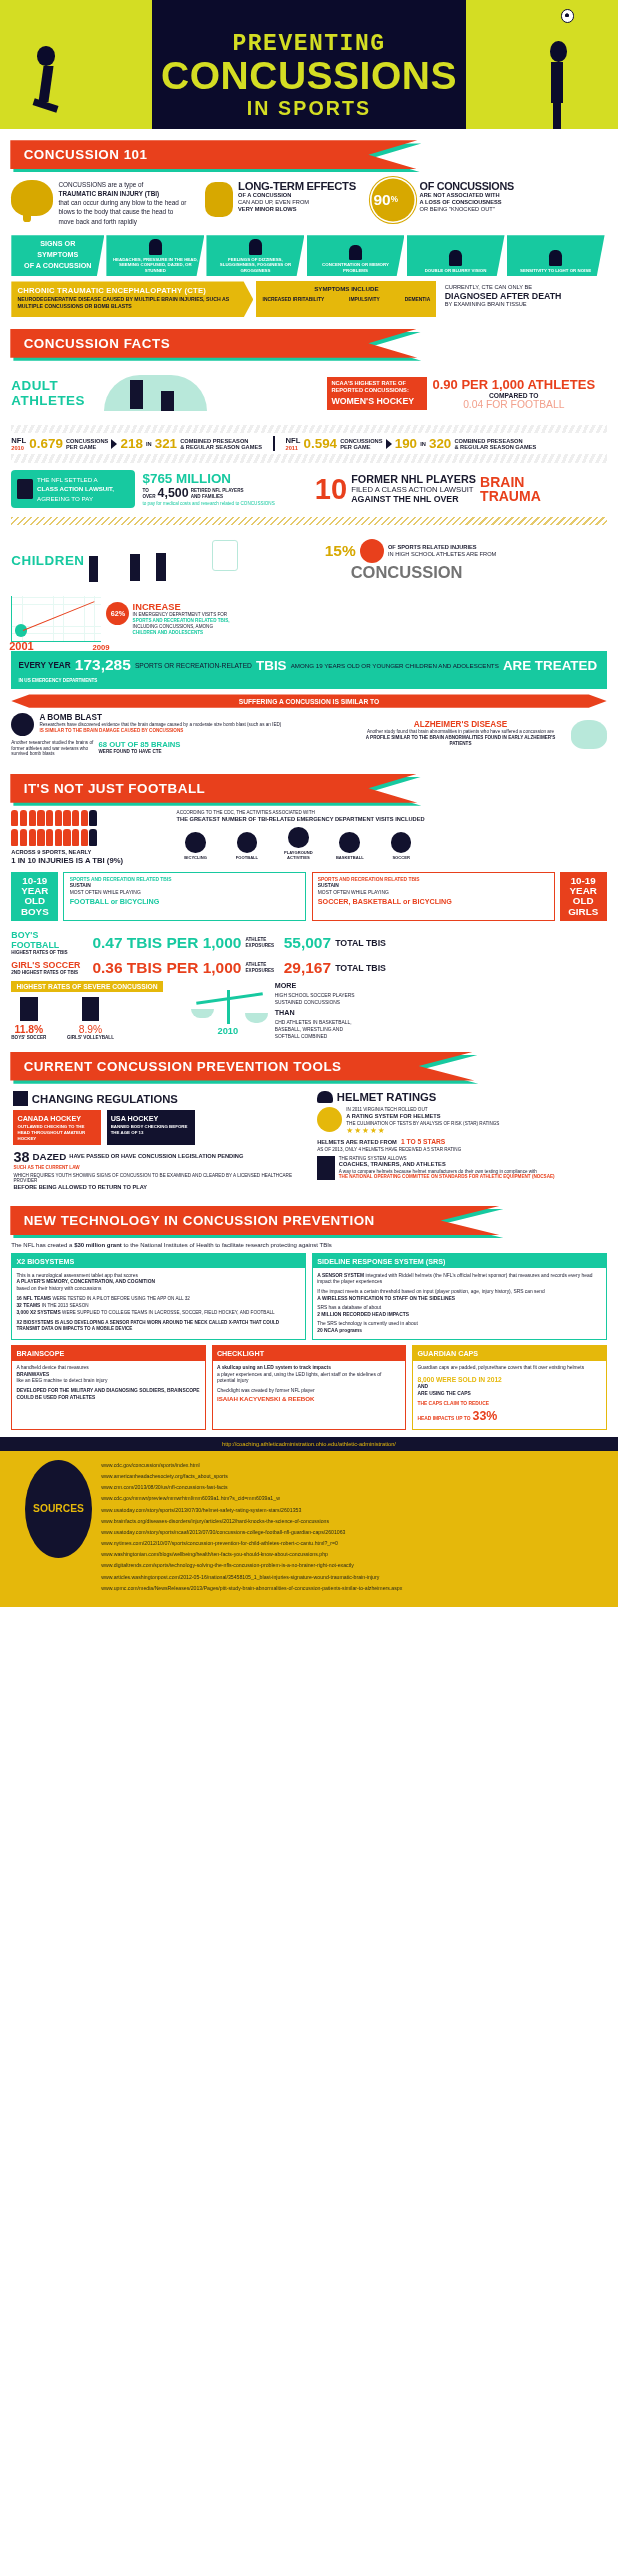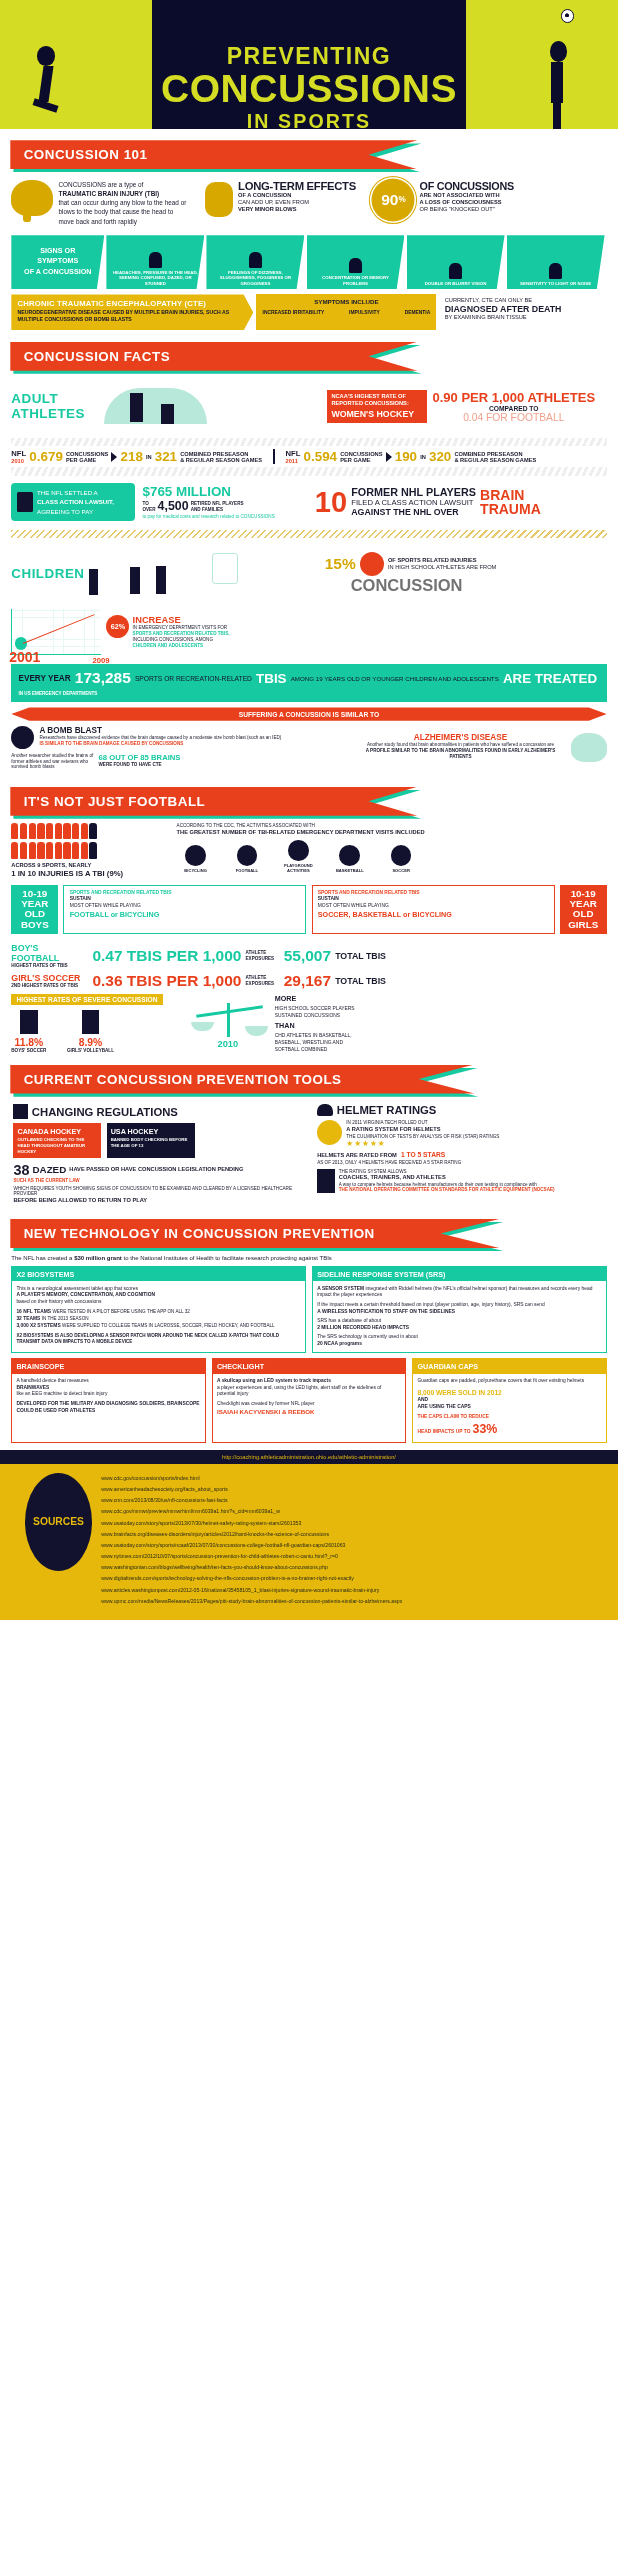--- a/index.html
+++ b/index.html
@@ -6,21 +6,21 @@
   body {
     width:618px; background:#fff;
     font-family:"Liberation Sans", sans-serif;
     color:#1a1a2e;
   }
   .page { width:618px; position:relative; }
 
   
   .header { height:129px; background:#d4dd23; position:relative; overflow:hidden; }
   .hdr-center { position:absolute; left:152px; top:0; width:314px; height:129px; background:#0b0b2b; }
-  .hdr-t1 { color:#d4dd23; font-size:23px; font-weight:bold; letter-spacing:1.5px; text-align:center; margin-top:43px; font-family:Liberation Sans, sans-serif; }
+  .hdr-t1 { color:#d4dd23; font-size:23px; font-weight:bold; letter-spacing:1.5px; text-align:center; margin-top:31px; font-family:Liberation Mono, monospace; }
   .hdr-t2 { color:#d4dd23; font-size:39px; font-weight:bold; letter-spacing:0.5px; text-align:center; line-height:.95; }
   .hdr-t3 { color:#d4dd23; font-size:19.6px; font-weight:bold; letter-spacing:2.1px; text-align:center; margin-top:3.1px; }
   .player { position:absolute; }
   .ball { position:absolute; width:13.4px;height:13.4px;border-radius:50%;background:#fff;border:1.5px solid #0b0b2b; right:44px; top:9.3px;}
   .ball:after{content:"";position:absolute;left:3.1px;top:2.6px;width:4.6px;height:4.6px;background:#0b0b2b;clip-path:polygon(50% 0,100% 38%,82% 100%,18% 100%,0 38%);}
 
   
   .banner { position:relative; height:29px; margin:11.3px 0 7.2px 0; width:407px; }
   .banner .bg { position:absolute; inset:0; background:#e8401c;
      clip-path: polygon(0 0, 100% 0, 88% 50%, 100% 100%, 0 100%); }
@@ -41,26 +41,26 @@
 
   .vdots { width:0.5px; border-left:1px dotted #bbb; margin:0 8.2px; }
 
   
   .c101row { display:flex; align-items:flex-start; padding:3.1px 11.3px 5.2px 11.3px; }
   .brain-ico { width:42px;height:36px;background:#d7a800;border-radius:48% 48% 40% 40%; position:relative; flex:none;}
   .brain-ico:after{content:"";position:absolute;left:11.3px;bottom:-6.2px;width:8.2px;height:8.2px;background:#d7a800;border-radius:0 0 3.1px 3.1px;}
   .c101txt { font-size:6.4px; line-height:1.45; margin-left:5.2px; max-width:129px;}
   .lt-title { font-size:11.3px; font-weight:bold; letter-spacing:-0.3px;}
   .badge90 { width:40px;height:40px;background:#d7a800;border-radius:50%; color:#fff;
-     display:flex;align-items:center;justify-content:center;font-size:15.5px;font-weight:bold;flex:none;
+     display:flex;align-items:center;justify-content:flex-start;font-size:15.5px;font-weight:bold;flex:none;
      box-shadow:0 0 0 1.5px #d7a800, 0 0 0 3.1px #fff, 0 0 0 4.1px #d7a800;}
   .cons-title{font-size:10.8px;font-weight:bold;letter-spacing:-0.3px;}
 
   
-  .symstrip { display:flex; margin:4.1px 11.3px 0 11.3px; height:54px; }
+  .symstrip { display:flex; margin:4.1px 11.3px 0 11.3px; height:41px; }
   .symcell { background:#17c9a0; color:#fff; flex:1; margin-right:2.1px; position:relative;
      clip-path: polygon(0 0, 100% 0, 92% 100%, 0 100%); display:flex; flex-direction:column;
      align-items:center; justify-content:flex-end; padding:2.1px 3.1px 3.1px 3.1px; text-align:center;}
   .symcell.first { flex:0 0 93px; justify-content:center; }
   .symlbl { font-size:4.4px; font-weight:bold; line-height:1.25; }
   .symhead { font-size:7.2px; font-weight:bold; line-height:1.5; }
   .sicon { width:13.4px;height:15.5px;background:#0b0b2b;border-radius:40% 40% 10% 10%; margin-bottom:2.1px;}
 
   
   .ctestrip{display:flex;align-items:stretch;margin:5.2px 11.3px 0 11.3px;height:36px;gap:3.1px;}
@@ -376,21 +376,21 @@
       </div>
       <div style="font-size:16.5px;font-weight:bold;color:#737373;margin-left:26px;">CONCUSSION</div>
     </div>
   </div>
 
   <div class="row" style="padding:4.1px 11.3px;align-items:center;">
     <div style="flex:1;display:flex;align-items:center;gap:5.2px;">
       <div style="width:90px;height:46px;border-left:1px solid #17c9a0;border-bottom:1px solid #17c9a0;position:relative;background:repeating-linear-gradient(0deg,#e6f8f3 0 0.5px,transparent 0.5px 7.2px),repeating-linear-gradient(90deg,#e6f8f3 0 0.5px,transparent 0.5px 10.3px);">
         <div style="position:absolute;left:2.6px;bottom:4.1px;width:12.4px;height:12.4px;border-radius:50%;background:#17c9a0;"></div>
         <div style="position:absolute;left:10.3px;bottom:10.3px;width:77px;height:1px;background:#e8401c;transform:rotate(-22deg);transform-origin:left;"></div>
-        <div style="position:absolute;left:-3.1px;bottom:-11.3px;font-size:14px;font-weight:bold;color:#e8401c;">2001</div>
+        <div style="position:absolute;left:-3.1px;bottom:-11.3px;font-size:11px;font-weight:bold;color:#e8401c;">2001</div>
         <div style="position:absolute;right:-8.2px;bottom:-11.3px;font-size:7.7px;font-weight:bold;color:#e8401c;">2009</div>
       </div>
       <div style="display:flex;align-items:flex-start;gap:3.1px;">
         <div style="width:23px;height:23px;border-radius:50%;background:#e8401c;color:#fff;display:flex;align-items:center;justify-content:center;font-size:7.2px;font-weight:bold;flex:none;">62%</div>
         <div style="width:124px;">
           <div style="font-size:9.3px;font-weight:bold;color:#e8401c;">INCREASE</div>
           <div class="tiny">IN EMERGENCY DEPARTMENT VISITS FOR</div>
           <div class="tiny teal-t bold">SPORTS AND RECREATION RELATED TBIS,</div>
           <div class="tiny">INCLUDING CONCUSSIONS, AMONG</div>
           <div class="tiny teal-t bold">CHILDREN AND ADOLESCENTS</div>
@@ -543,21 +543,21 @@
     <div>
       <div class="sevbox"><span>HIGHEST RATES OF SEVERE CONCUSSION</span></div>
       <div style="display:flex;gap:20.6px;margin-top:5.2px;align-items:flex-end;">
         <div style="text-align:center;">
           <div style="width:17.5px;height:24px;background:#12122e;margin:0 auto 2.1px auto;"></div>
           <div style="font-size:10.3px;font-weight:bold;color:#e8401c;">11.8%</div>
           <div class="tiny bold">BOYS' SOCCER</div>
         </div>
         <div style="text-align:center;">
           <div style="width:17.5px;height:24px;background:#12122e;margin:0 auto 2.1px auto;"></div>
-          <div style="font-size:10.3px;font-weight:bold;color:#e8401c;">8.9%</div>
+          <div style="font-size:10.3px;font-weight:normal;color:#e8401c;">8.9%</div>
           <div class="tiny bold">GIRLS' VOLLEYBALL</div>
         </div>
       </div>
     </div>
     <div style="flex:1;display:flex;align-items:center;gap:7.2px;margin-left:20.6px;">
       <div style="width:77px;height:41px;position:relative;">
         <div style="position:absolute;left:36px;top:0;width:3.1px;height:34px;background:#17c9a0;"></div>
         <div style="position:absolute;left:5.2px;top:7.2px;width:67px;height:2.6px;background:#17c9a0;transform:rotate(-8deg);"></div>
         <div style="position:absolute;left:0;top:18.5px;width:23px;height:9.3px;background:#b8e8da;border-radius:0 0 10.3px 10.3px;"></div>
         <div style="position:absolute;right:0;top:23px;width:23px;height:9.3px;background:#b8e8da;border-radius:0 0 10.3px 10.3px;"></div>

